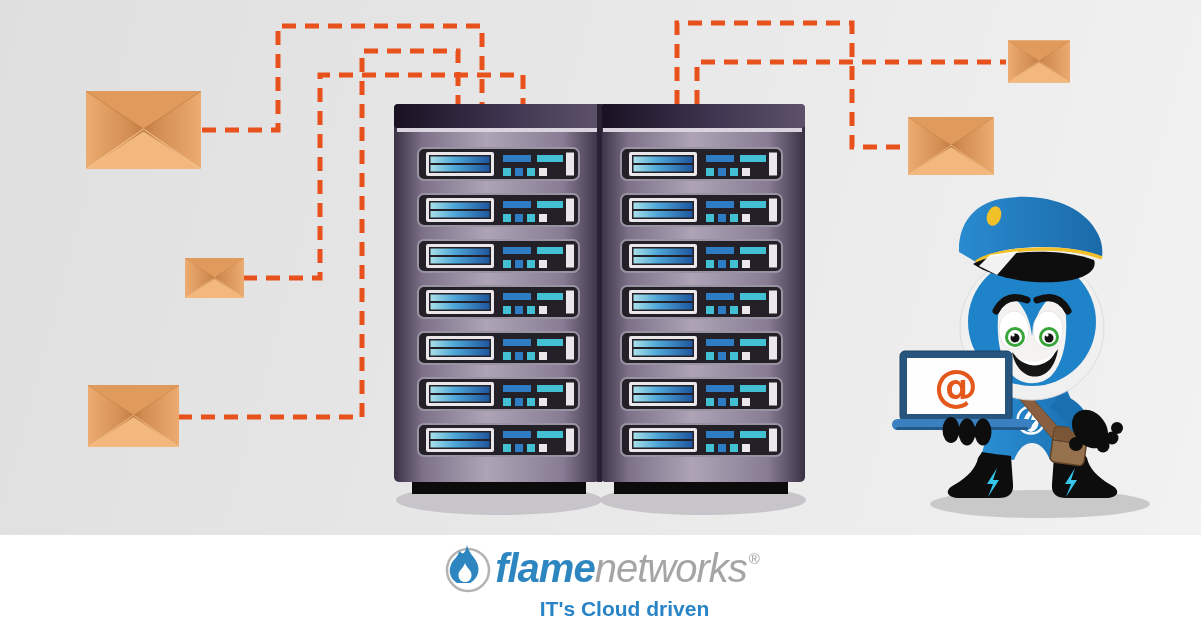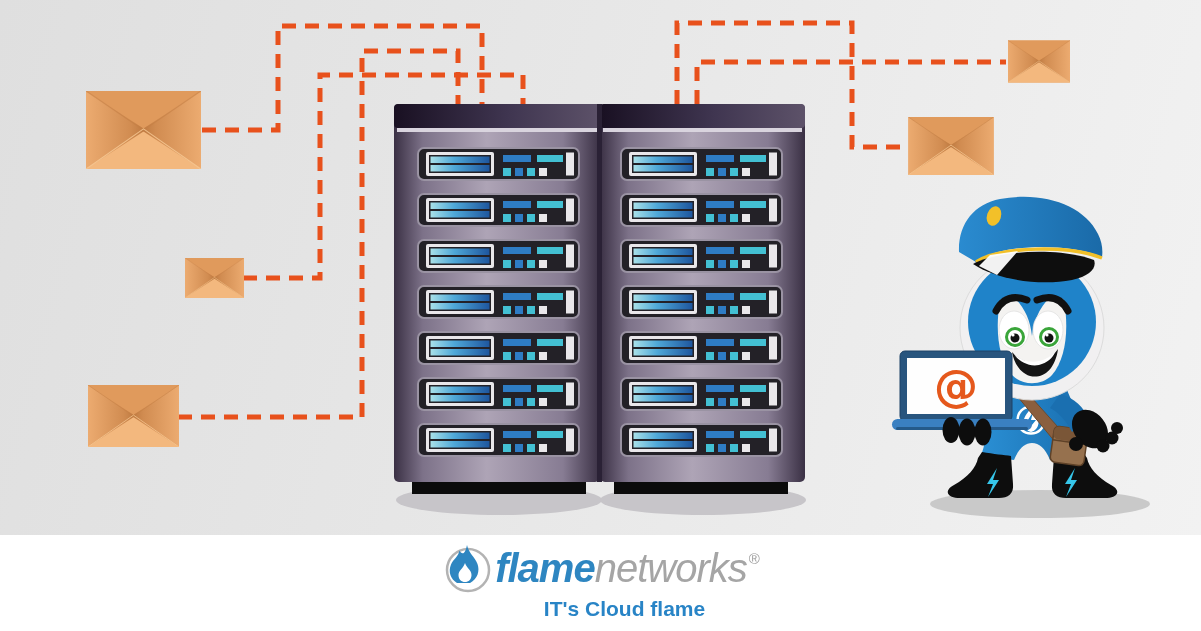--- a/index.html
+++ b/index.html
@@ -236,15 +236,15 @@
     <div class="brand-row">
       <svg width="52" height="52" viewBox="0 0 52 52">
         <circle cx="26" cy="28" r="21" fill="#ffffff" stroke="#b3b3b3" stroke-width="2.5"></circle>
         <path fill="#2e86c1" d="M 25 3 C 26.5 11 33 15 35.5 22 C 38 29 35.5 37 28 41 L 15 41
           C 8.5 37 6 29.5 9 22.5 C 11 17.5 16.5 14.5 17.5 8.5 C 19.5 12.5 23 13.5 25 3 Z"></path>
         <path fill="#ffffff" d="M 23 21 C 25 26.5 29.5 28 29.5 33 C 29.5 37.5 26.5 40 23 40
           C 19.5 40 16.5 37.5 16.5 33 C 16.5 28.5 21 27 23 21 Z"></path>
       </svg>
       <div class="brand-text"><span class="brand-first">flame</span><span class="brand-second">networks</span><sup class="reg-mark">®</sup></div>
     </div>
-    <div class="tagline">IT's Cloud flame</div>
+    <div class="tagline">IT's Cloud driven</div>
   </div>
 </div>
 
 </body></html>

